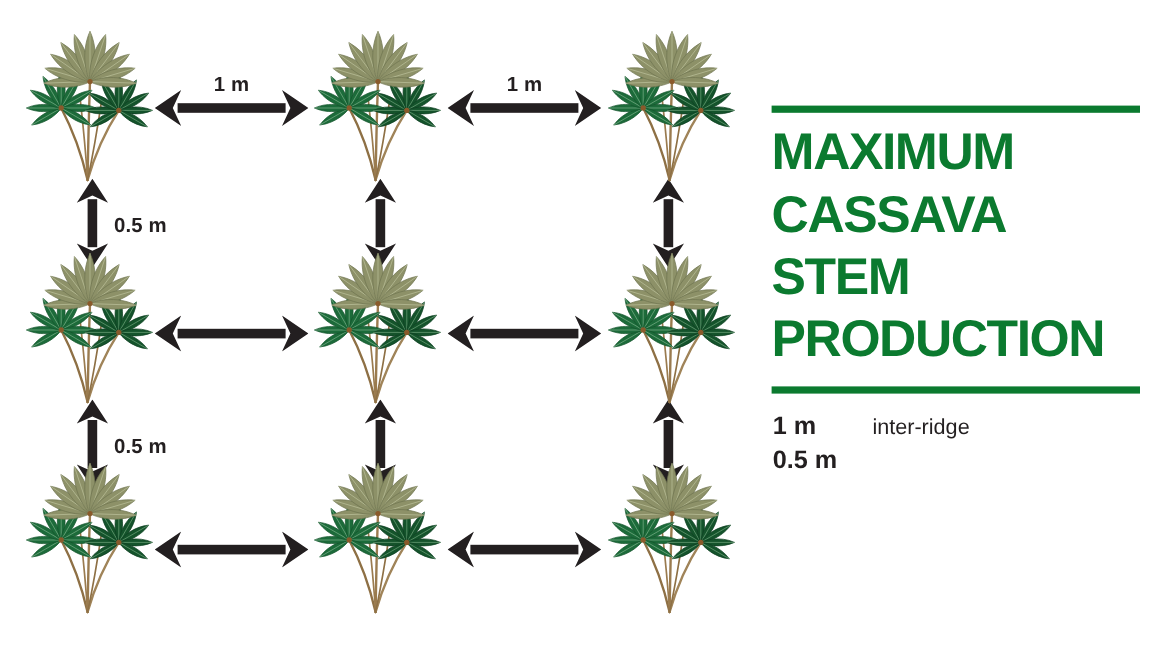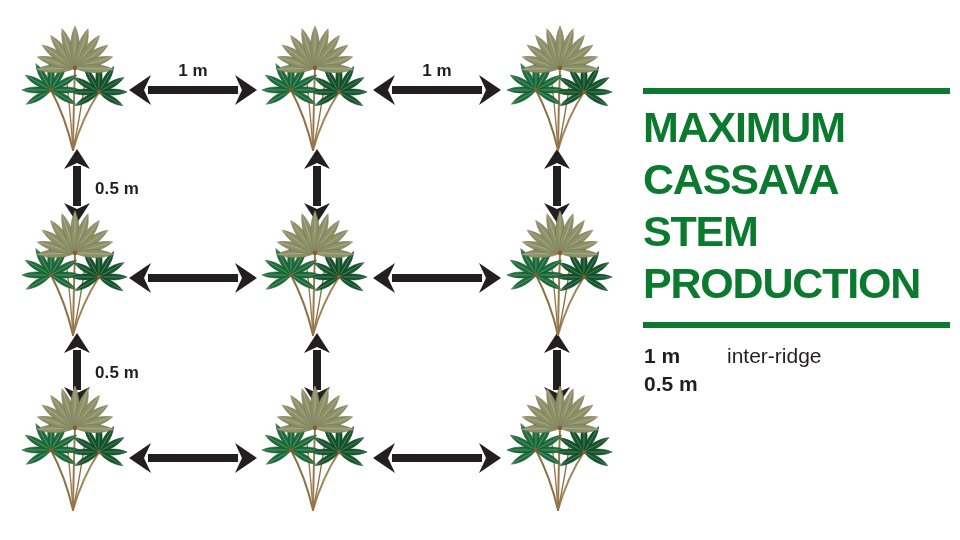--- a/index.html
+++ b/index.html
@@ -114,21 +114,21 @@
     font-family: "Liberation Sans", sans-serif;
     font-weight: 700;
     font-size: 21px;
     line-height: 28px;
     white-space: nowrap;
   }
   .legend-term {
     color: #231f20;
     font-family: "Liberation Sans", sans-serif;
     font-weight: 400;
-    font-size: 21px;
+    font-size: 18px;
     line-height: 28px;
     white-space: nowrap;
   }
 </style>
 </head>
 <body>
 
 <div id="stage">
 
   <div class="field">

